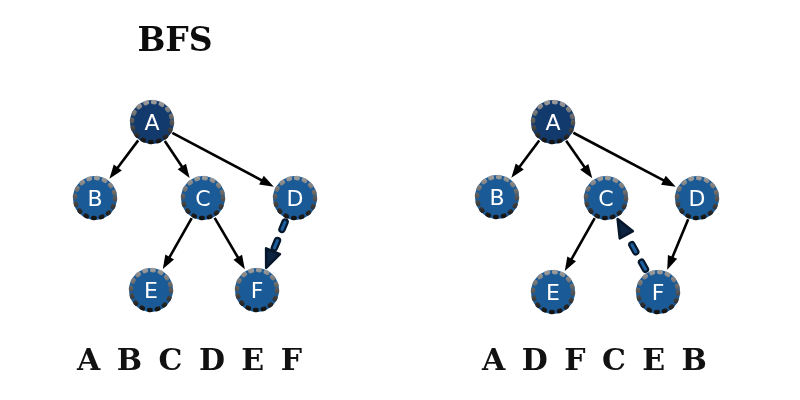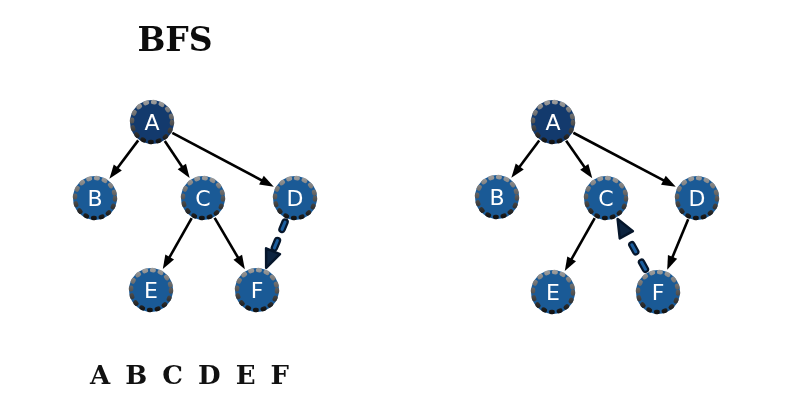--- a/index.html
+++ b/index.html
@@ -22,25 +22,25 @@
     font-weight: bold;
     font-size: 33px;
     color: #0c0c0c;
     white-space: pre;
   }
   .panel-bfs .title { left: 175px; }
   .panel-dfs .title { left: 213px; }
   .tree { position: absolute; top: 70px; left: 0; }
   .sequence {
     position: absolute;
-    top: 360px;
+    top: 342px;
     transform: translateX(-50%);
     font-family: "DejaVu Serif", serif;
     font-weight: bold;
-    font-size: 26px;
+    font-size: 30px;
     letter-spacing: 3px;
     color: #111111;
     white-space: pre;
   }
   .panel-bfs .sequence { left: 191px; }
   .panel-dfs .sequence { left: 196px; }
   .node-label {
     font-family: "DejaVu Sans", sans-serif;
     font-size: 22px;
     fill: #ffffff;
@@ -174,14 +174,15 @@
           <circle cx="153" cy="222" r="22" fill="#1a5a96"></circle>
           <circle cx="153" cy="222" r="20" fill="none" stroke="url(#dotgrad-1)" stroke-width="4.5" stroke-dasharray="1.6 6.3" stroke-linecap="round"></circle>
           <text x="153" y="230" text-anchor="middle" class="node-label">E</text>
         </g>
         <g>
           <circle cx="258" cy="222" r="22" fill="#1a5a96"></circle>
           <circle cx="258" cy="222" r="20" fill="none" stroke="url(#dotgrad-1)" stroke-width="4.5" stroke-dasharray="1.6 6.3" stroke-linecap="round"></circle>
           <text x="258" y="230" text-anchor="middle" class="node-label">F</text>
         </g>
       </svg>
+    <div class="sequence">A D F C E B</div>
   </div>
 </div>
 
 </body></html>

